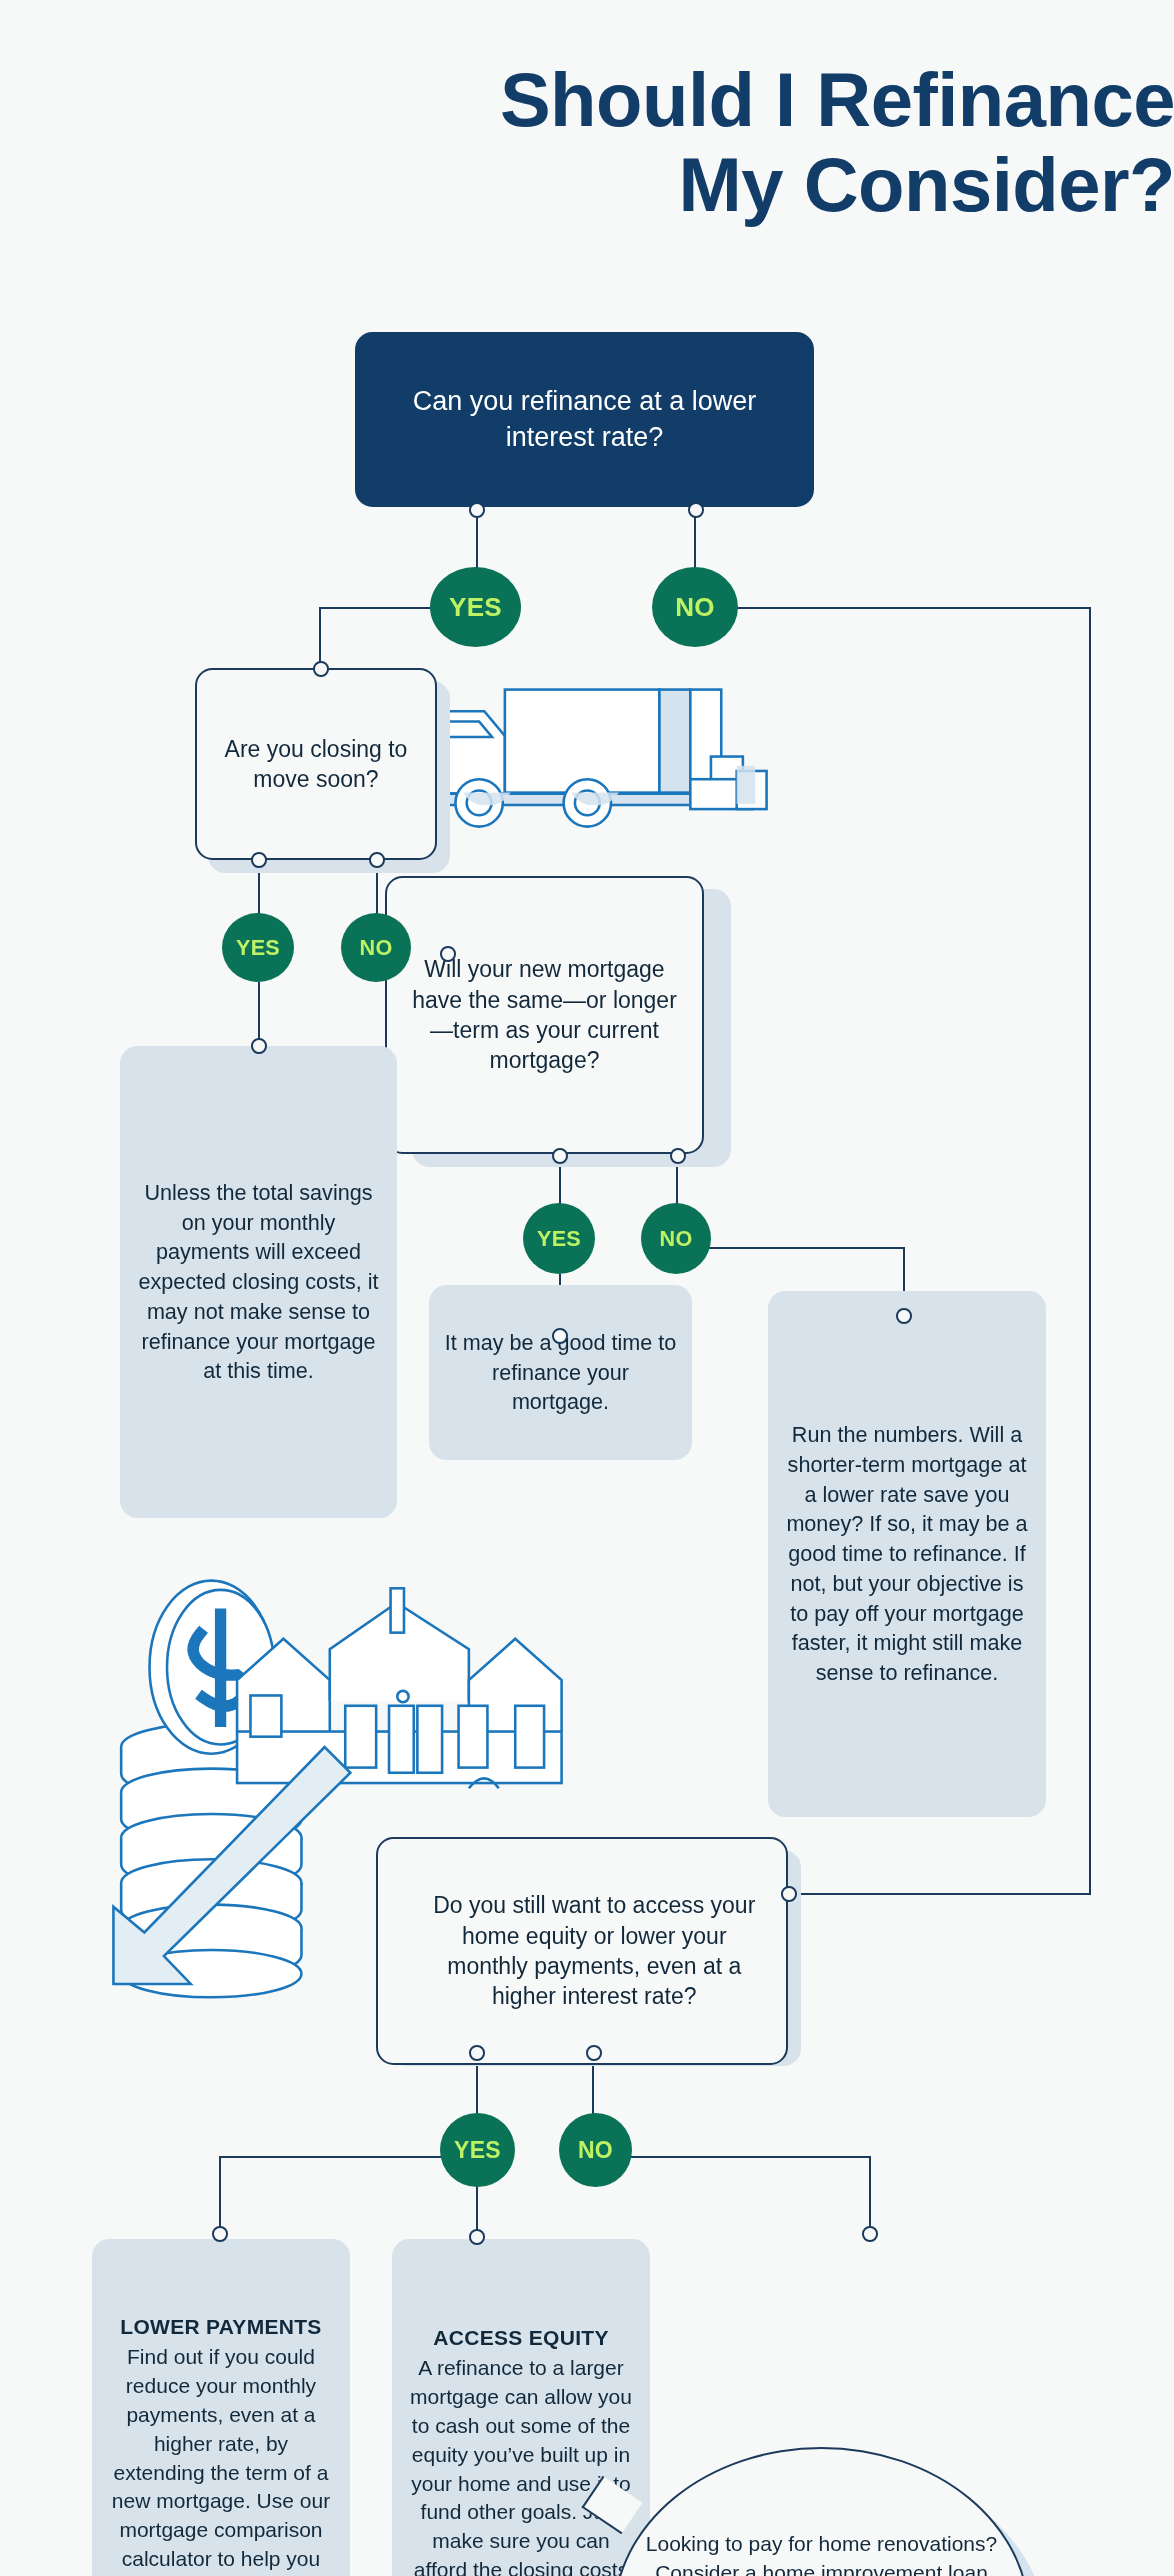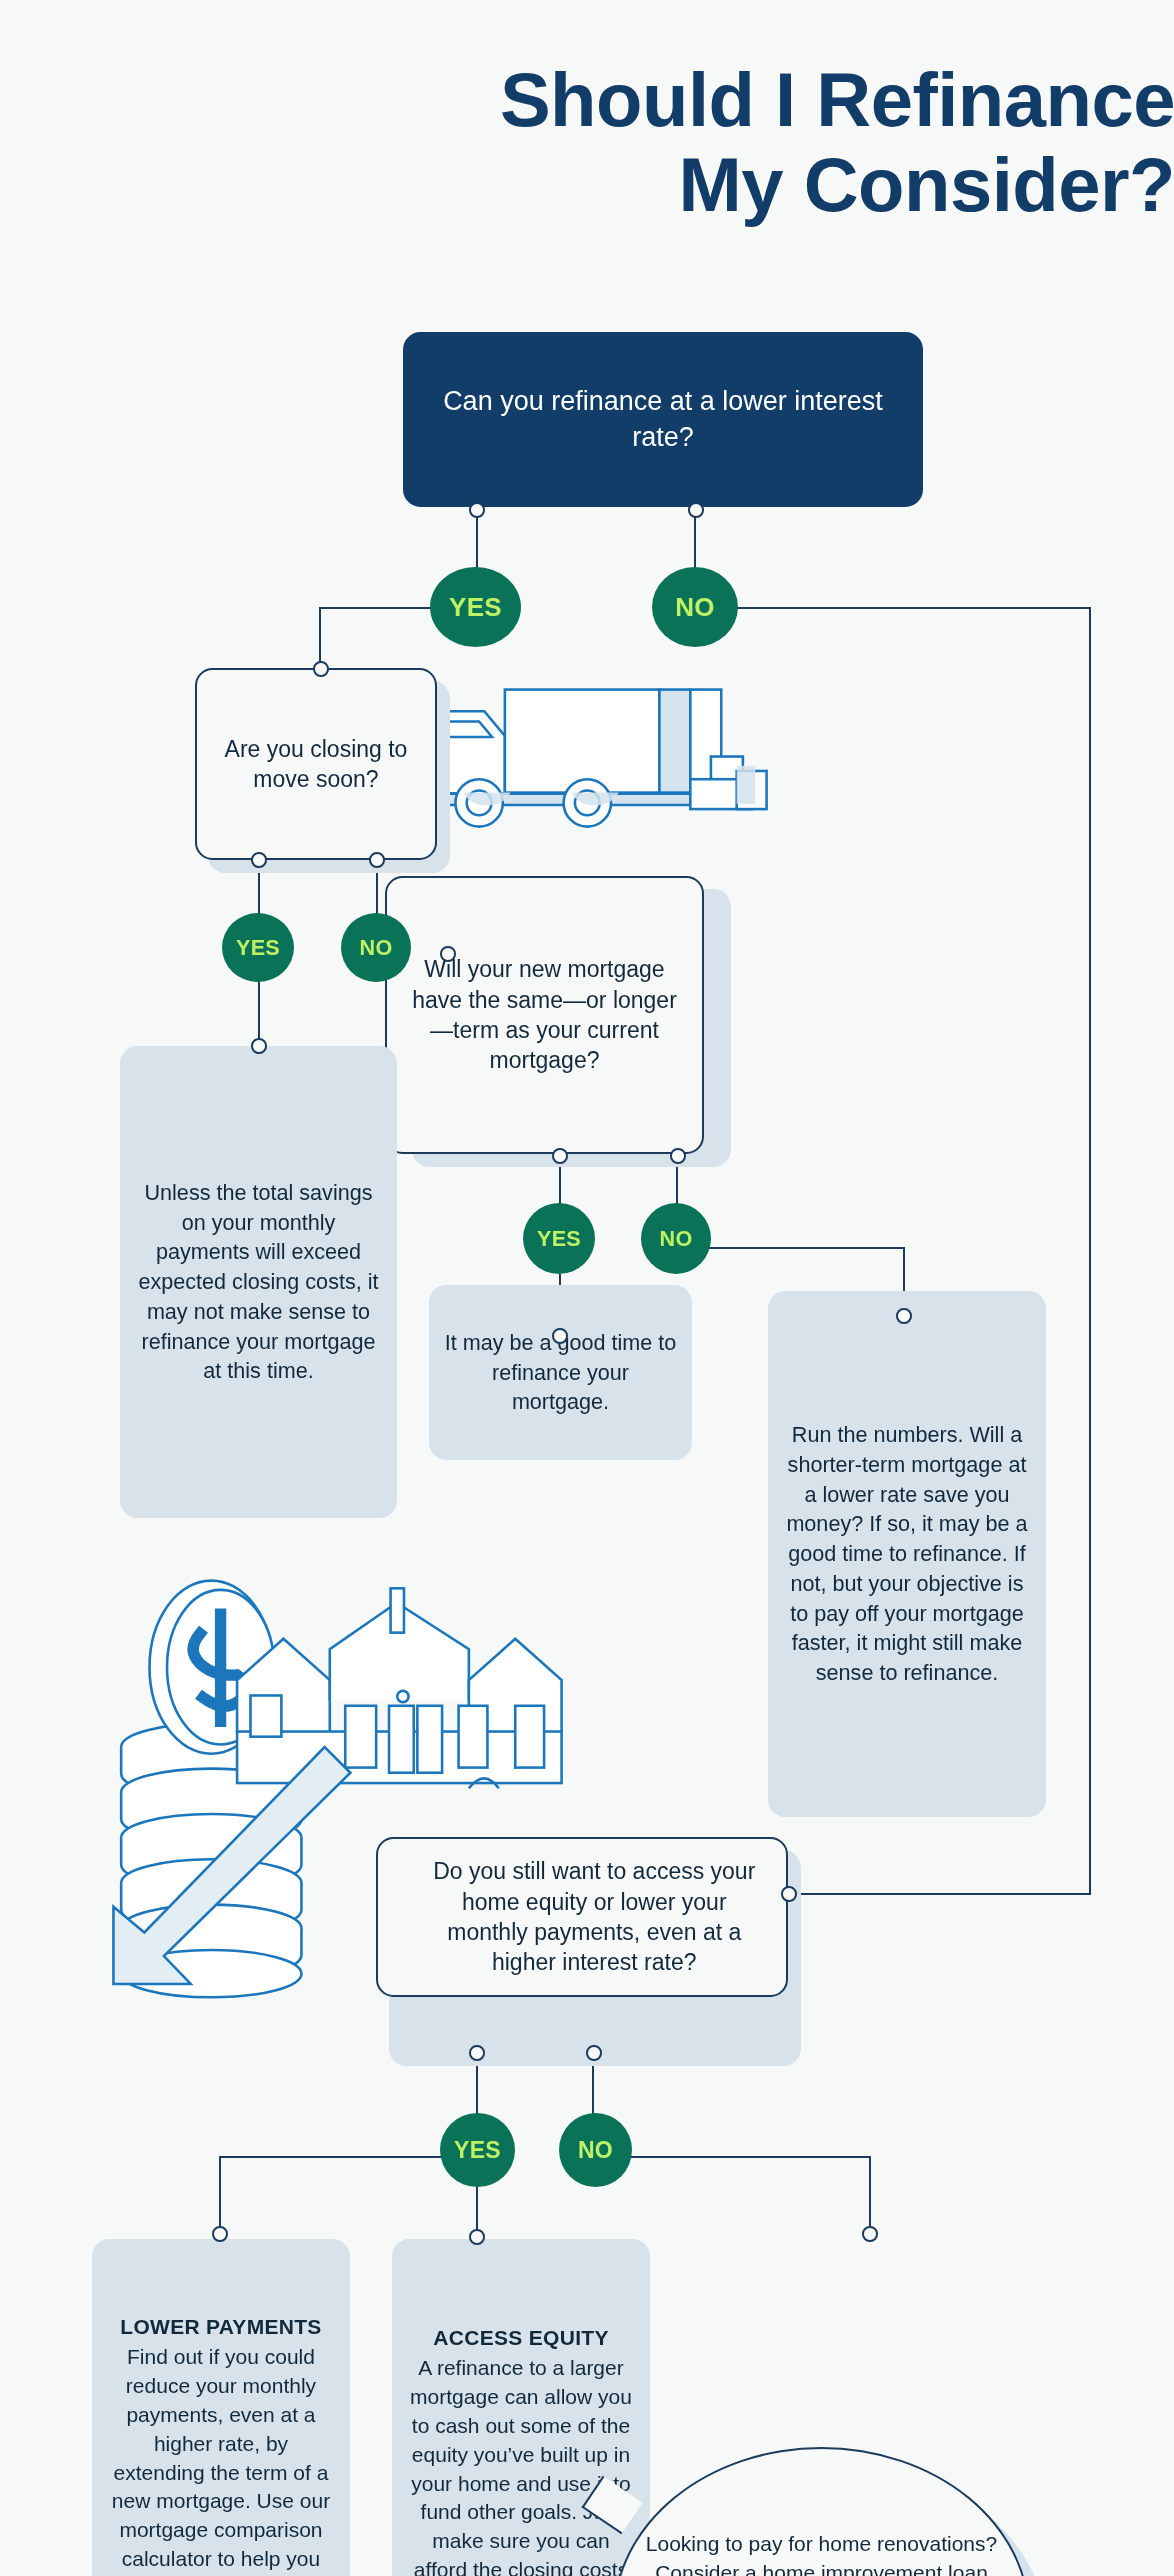--- a/index.html
+++ b/index.html
@@ -268,21 +268,21 @@
   <div class="hline" style="left:219px; top:2156px; width:242px;"></div>
   <div class="vline" style="left:219px; top:2156px; height:77px;"></div>
   <div class="node" style="left:212px; top:2226px;"></div>
   <div class="vline" style="left:476px; top:2182px; height:54px;"></div>
   <div class="node" style="left:469px; top:2229px;"></div>
 
   <div class="hline" style="left:613px; top:2156px; width:258px;"></div>
   <div class="vline" style="left:869px; top:2156px; height:77px;"></div>
   <div class="node" style="left:862px; top:2226px;"></div>
 
-  <div class="qbox solid" style="left:355px; top:332px; width:520px; height:175px; font-size:27px;margin-left:48px;">
+  <div class="qbox solid" style="left:355px; top:332px; width:459px; height:175px; font-size:27px;">
     <span>Can you refinance at a lower interest rate?</span>
   </div>
 
   <div class="pill" style="left:430px; top:567px; width:91px; height:80px; font-size:26px;">
     <span>YES</span>
   </div>
   <div class="pill" style="left:652px; top:567px; width:86px; height:80px; font-size:26px;">
     <span>NO</span>
   </div>
 
@@ -316,21 +316,21 @@
 
   <div class="infobox" style="left:429px; top:1285px; width:263px; height:175px; font-size:21.6px;">
     <span class="inner">It may be a good time to refinance your mortgage.</span>
   </div>
 
   <div class="infobox" style="left:768px; top:1291px; width:278px; height:526px; font-size:21.6px;">
     <span class="inner">Run the numbers. Will a shorter-term mortgage at a lower rate save you money? If so, it may be a good time to refinance. If not, but your objective is to pay off your mortgage faster, it might still make sense to refinance.</span>
   </div>
 
   <div class="shadowbox" style="left:376px; top:1837px; width:412px; height:216px; z-index:3;"></div>
-  <div class="qbox" style="left:376px; top:1837px; width:412px; height:160px; font-size:23px;padding-left:42px;">
+  <div class="qbox" style="left:376px; top:1837px; width:412px; height:228px; font-size:23px;padding-left:42px;">
     <span>Do you still want to access your home equity or lower your monthly payments, even at a higher interest rate?</span>
   </div>
 
   <div class="pill" style="left:440px; top:2113px; width:75px; height:74px; font-size:23px;">
     <span>YES</span>
   </div>
   <div class="pill" style="left:559px; top:2113px; width:73px; height:74px; font-size:23px;">
     <span>NO</span>
   </div>
 

